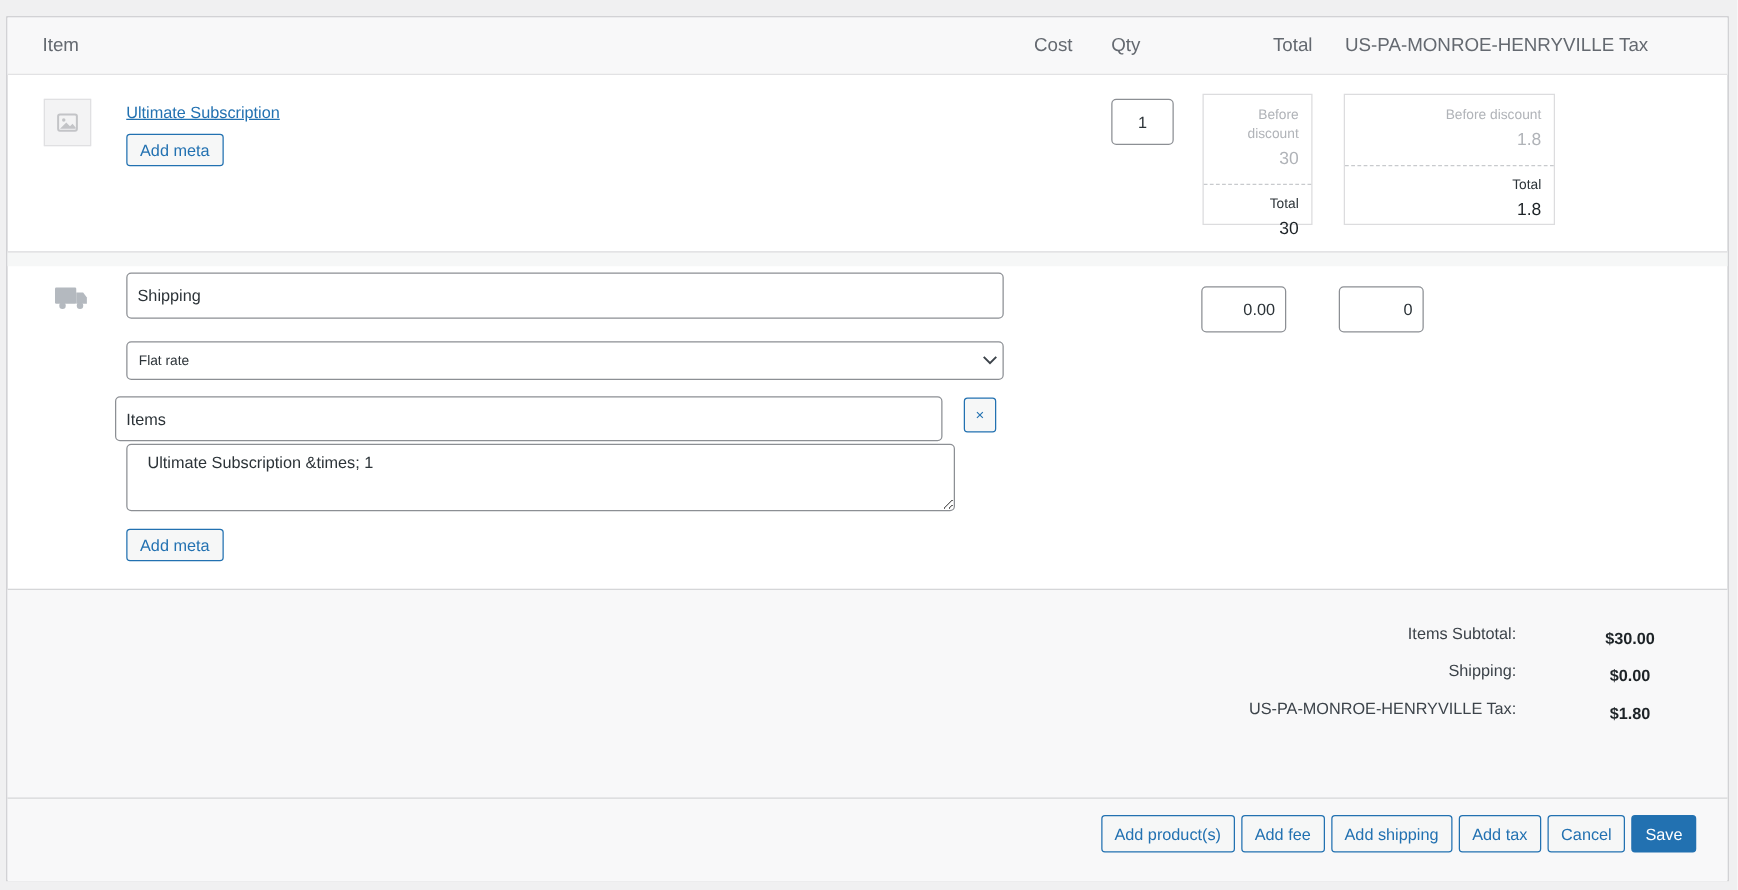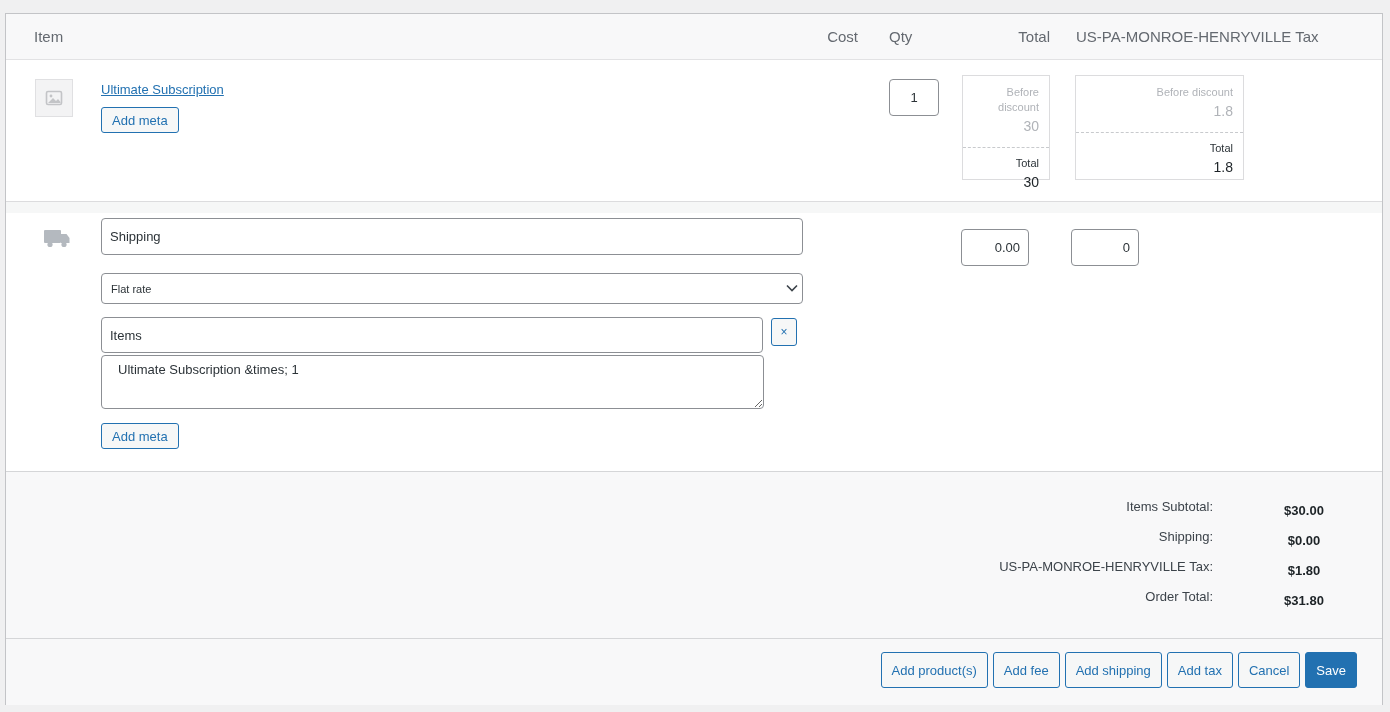--- a/index.html
+++ b/index.html
@@ -23,21 +23,21 @@
   
   .inp{
     background:#fff;border:1px solid #8c8f94;border-radius:4px;
     font-family:inherit;font-size:13px;color:#2c3338;padding:0 8px;outline:none;
   }
   textarea.inp{padding:4px 16px;resize:both;line-height:1.5;}
   .btn{
     display:inline-flex;align-items:center;justify-content:center;
     background:#f6f7f7;border:1px solid #2271b1;border-radius:3px;
     color:#2271b1;font-family:inherit;font-size:13px;cursor:pointer;
-    height:36px;padding:0 10px;white-space:nowrap;
+    height:30px;padding:0 10px;white-space:nowrap;
   }
   .btn.small{height:26px;}
   .btn.primary{background:#2271b1;border-color:#2271b1;color:#fff;}
   a.product-link{color:#2271b1;text-decoration:underline;font-size:13px;}
 
   
   .sel{
     appearance:none;-webkit-appearance:none;-moz-appearance:none;
     background:#fff;border:1px solid #8c8f94;border-radius:4px;
     font-family:inherit;font-size:11px;color:#2c3338;padding:0 30px 0 9px;outline:none;
@@ -132,21 +132,21 @@
 
   <input class="abs inp" style="left: 95px; top: 204px; width: 702px; height: 37px;" value="Shipping">
 
   <select class="abs sel" style="left:95px;top:259px;width:702px;height:31px;">
     <option>Flat rate</option>
   </select>
   <svg class="abs sel-chevron" style="left:780px;top:270px;" width="12" height="8" viewBox="0 0 12 8">
     <path d="M1 1.5 L6 6.5 L11 1.5" fill="none" stroke="#3c434a" stroke-width="1.6"></path>
   </svg>
 
-  <input class="abs inp" style="left: 95px; top: 303px; width: 662px; height: 36px;" value="Items">
+  <input class="abs inp" style="left: 86px; top: 303px; width: 662px; height: 36px;" value="Items">
   <button class="abs btn" style="left:765px;top:304px;width:26px;height:28px;padding:0;font-size:12px;">×</button>
 
   <textarea class="abs inp" style="left: 95px; top: 341px; width: 663px; height: 54px;">Ultimate Subscription &amp;times; 1</textarea>
 
   <button class="abs btn small" style="left:95px;top:409px;">Add meta</button>
 
   <input class="abs inp" style="left: 955px; top: 215px; width: 68px; height: 37px; text-align: right;" value="0.00">
   <input class="abs inp" style="left: 1065px; top: 215px; width: 68px; height: 37px; text-align: right;" value="0">
 
   <div class="abs totals-sec">
@@ -156,24 +156,20 @@
         <div class="tvalue">$30.00</div>
       </div>
       <div class="trow">
         <div class="tlabel">Shipping:</div>
         <div class="tvalue">$0.00</div>
       </div>
       <div class="trow">
         <div class="tlabel">US-PA-MONROE-HENRYVILLE Tax:</div>
         <div class="tvalue">$1.80</div>
       </div>
-      <div class="trow">
-        <div class="tlabel">Order Total:</div>
-        <div class="tvalue">$31.80</div>
-      </div>
     </div>
   </div>
 
   <div class="abs footer-sec">
     <div class="footer-btns">
       <button class="btn">Add product(s)</button>
       <button class="btn">Add fee</button>
       <button class="btn">Add shipping</button>
       <button class="btn">Add tax</button>
       <button class="btn">Cancel</button>

